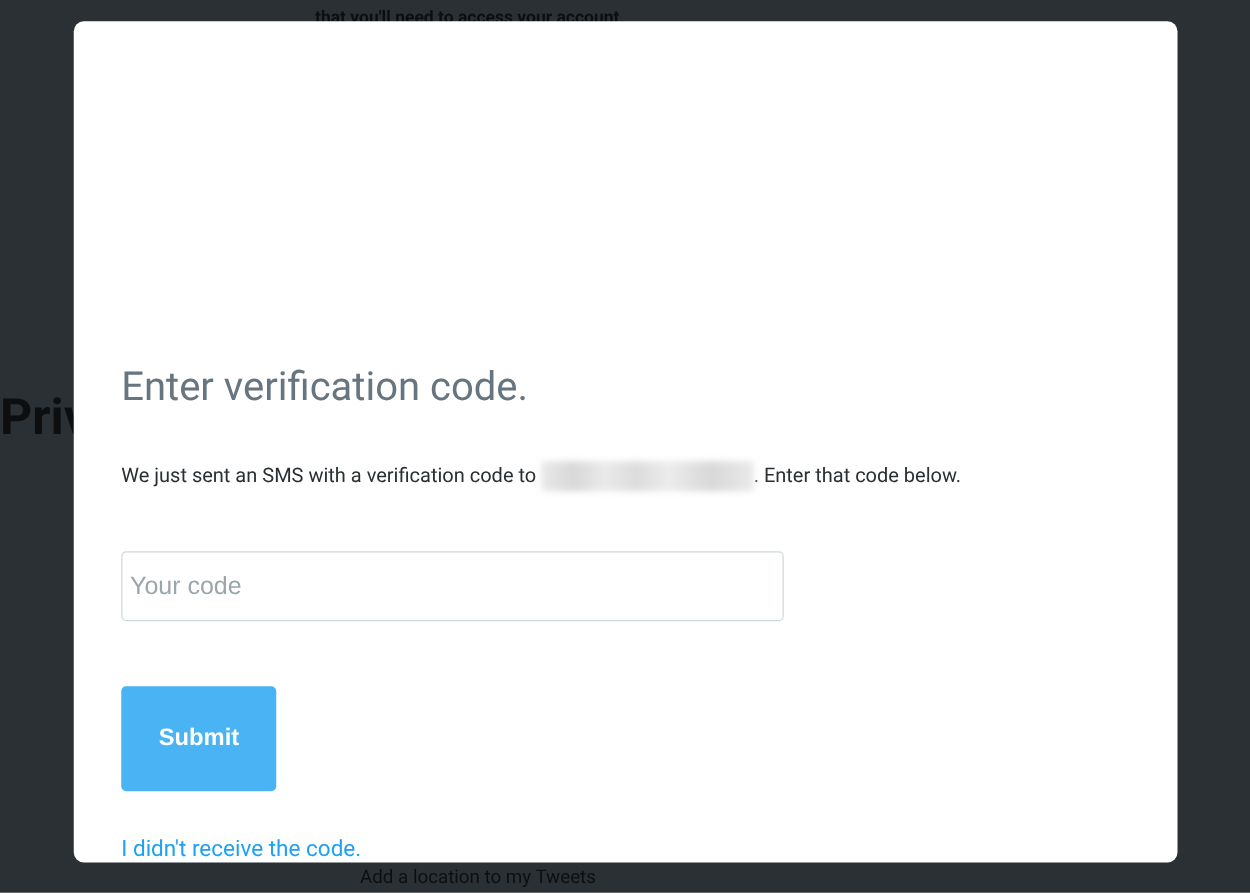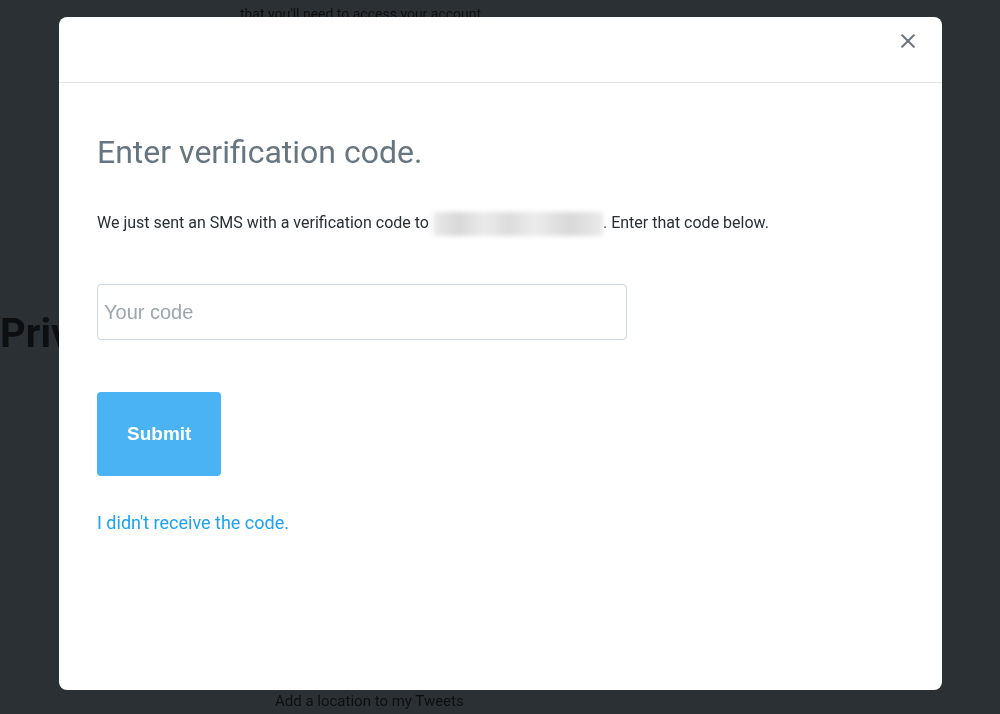--- a/index.html
+++ b/index.html
@@ -20,59 +20,61 @@
     .backdrop {
       position: absolute;
       inset: 0;
       background: #2b3034;
       padding: 8px;
     }
 
     .bg-top-text {
       position: absolute;
       top: 6px;
-      left: 240px;
+      left: 252px;
       color: #000;
       font-size: 14px;
       opacity: 0.7;
       pointer-events: none;
+      font-weight: bold;
     }
 
     .bg-left-label {
       position: absolute;
       top: 310px;
       left: 0;
       color: #000;
       font-size: 40px;
       font-weight: bold;
       opacity: 0.7;
       pointer-events: none;
     }
 
     .bg-bottom-text {
       position: absolute;
       bottom: 4px;
-      left: 275px;
+      left: 288px;
       color: #000;
       font-size: 15px;
       opacity: 0.7;
       pointer-events: none;
     }
 
     .modal {
       position: absolute;
       top: 17px;
       left: 59px;
       right: 58px;
       bottom: 24px;
       background: #fff;
       border-radius: 8px;
       display: flex;
-      flex-direction: column;
+      flex-direction: row;
       overflow: hidden;
+      align-items: flex-end;
     }
 
     .modal-header {
       position: relative;
       height: 66px;
       border-bottom: 1px solid #e6e6e6;
     }
 
     .close-btn {
       position: absolute;

